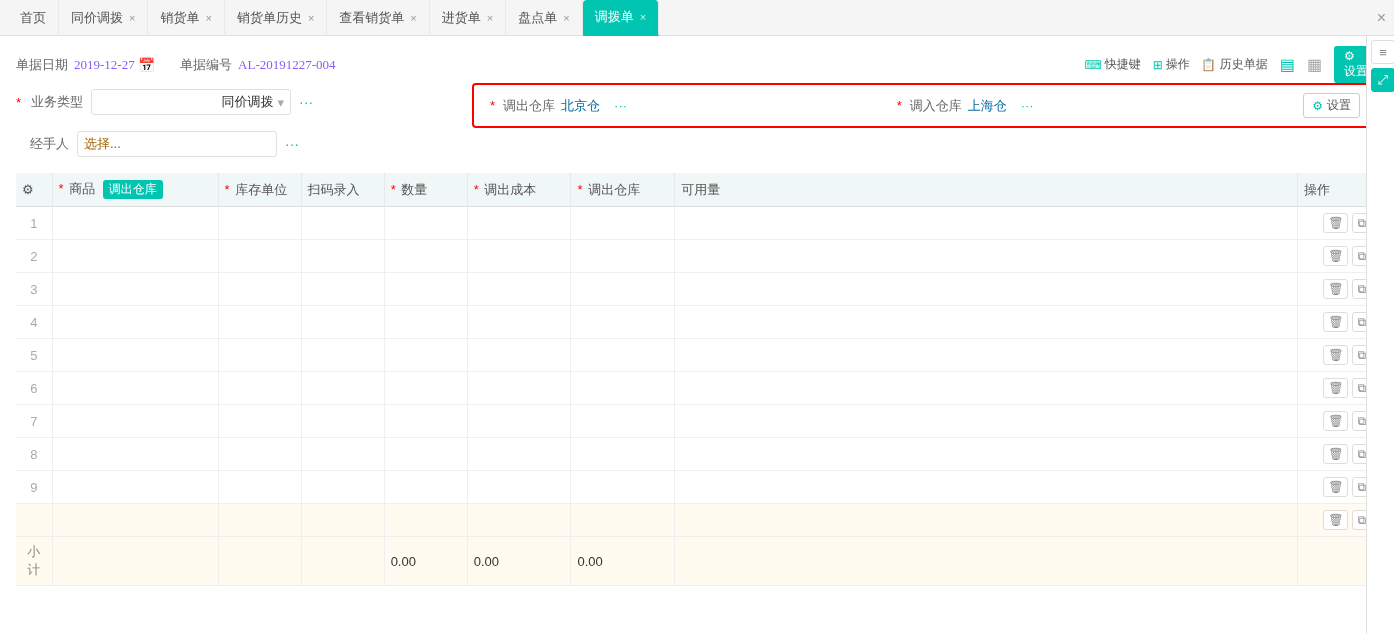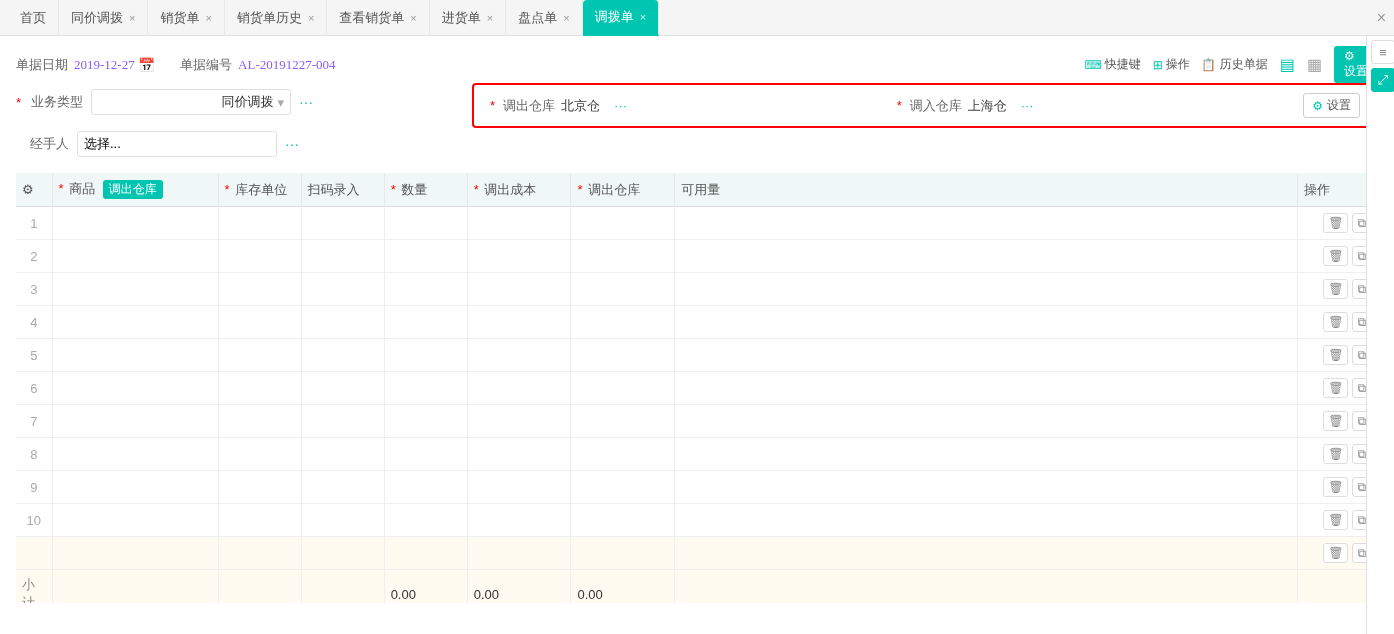--- a/index.html
+++ b/index.html
@@ -93,21 +93,21 @@
       flex: 1;
       border: 2px solid #f00;
       border-radius: 4px;
       padding: 8px 16px;
       display: flex; align-items: center; gap: 24px;
     }
     .warehouse-field {
       display: flex; align-items: center; gap: 6px; flex: 1;
     }
     .warehouse-field label { color: #666; white-space: nowrap; }
-    .warehouse-field .wh-value { color: #404040; font-weight: 500; }
+    .warehouse-field .wh-value { color: #0369a1; font-weight: 500; }
     .warehouse-field .more-dots { color: #00c5b0; cursor: pointer; margin-left: 8px; }
 
     
     .settings-btn {
       display: flex; align-items: center; gap: 4px;
       border: 1px solid #ccc; border-radius: 3px;
       padding: 3px 8px; font-size: 12px; cursor: pointer;
       color: #555; white-space: nowrap;
     }
     .settings-btn .gear-icon { color: #00c5b0; }
@@ -259,21 +259,21 @@
         <span class="required-star">*</span>
         <label>业务类型</label>
         <div class="field-value" style="min-width:200px;display:flex;align-items:center;justify-content:flex-end;padding-left:39px;">
           <span>同价调拨</span>
           <span class="dropdown-arrow">▾</span>
         </div>
         <span class="more-icon">···</span>
       </div>
       <div class="form-row" style="margin-top:4px;">
         <label style="margin-left:14px;">经手人</label>
-        <div class="field-value" style="min-width:200px;color:#000000;">
+        <div class="field-value" style="min-width:200px;color:#a16207;">
           <span>选择...</span>
         </div>
         <span class="more-icon">···</span>
       </div>
     </div>
 
     <div class="highlight-box">
       <div class="warehouse-field">
         <span class="required-star">*</span>
         <label>调出仓库</label>
@@ -471,54 +471,38 @@
     <td style="min-width:100px;"></td>
     <td style="min-width:100px;"></td>
     <td style="min-width:600px;"></td>
     <td class="ops-col">
       <div style="display:flex;gap:4px;justify-content:flex-end;align-items:center;">
         <button class="icon-btn" title="删除">🗑</button>
         <button class="icon-btn" title="复制">⧉</button>
       </div>
     </td>
   </tr>
-          <tr>
-    <td class="row-num">10</td>
-    <td style="min-width:160px;"></td>
-    <td style="min-width:80px;"></td>
-    <td style="min-width:80px;"></td>
-    <td style="min-width:80px;"></td>
-    <td style="min-width:100px;"></td>
-    <td style="min-width:100px;"></td>
-    <td style="min-width:600px;"></td>
-    <td class="ops-col">
-      <div style="display:flex;gap:4px;justify-content:flex-end;align-items:center;">
-        <button class="icon-btn" title="删除">🗑</button>
-        <button class="icon-btn" title="复制">⧉</button>
-      </div>
-    </td>
-  </tr>
           <tr style="background: rgb(255, 251, 240);">
     <td class="row-num"></td>
     <td style="min-width:160px;"></td>
     <td style="min-width:80px;"></td>
     <td style="min-width:80px;"></td>
     <td style="min-width:80px;"></td>
     <td style="min-width:100px;"></td>
     <td style="min-width:100px;"></td>
     <td style="min-width:600px;"></td>
     <td class="ops-col">
       <div style="display:flex;gap:4px;justify-content:flex-end;align-items:center;">
         <button class="icon-btn" title="删除">🗑</button>
         <button class="icon-btn" title="复制">⧉</button>
       </div>
     </td>
   </tr>
           <tr style="background: rgb(255, 251, 240); font-weight: 500;">
-  <td style="text-align:left;color:#888;">小计</td>
+  <td style="text-align:center;color:#888;">小计</td>
   <td></td>
   <td></td>
   <td></td>
   <td style="color:#333;">0.00</td>
   <td style="color:#333;">0.00</td>
   <td style="color:#333;">0.00</td>
   <td></td>
   <td></td>
 </tr>
         </tbody>

